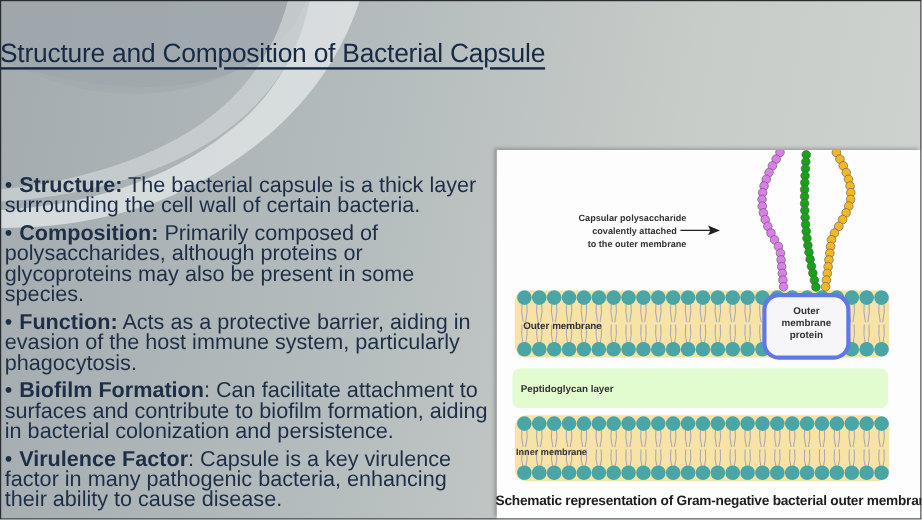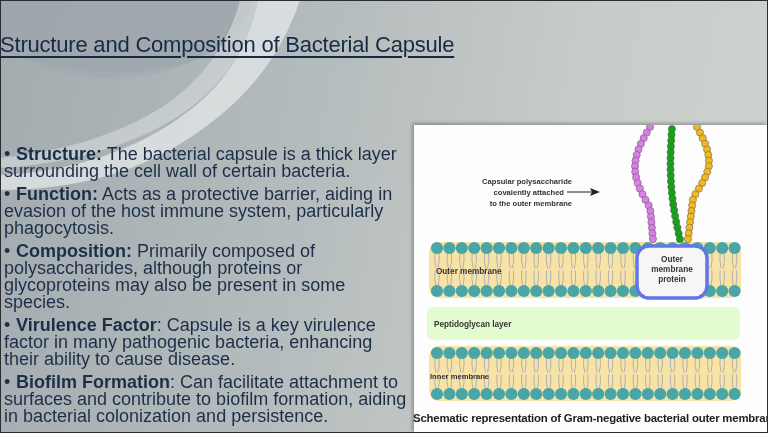--- a/index.html
+++ b/index.html
@@ -29,24 +29,24 @@
   <path d="M0 0 L255 0 C 235 60 160 80 80 70 C 40 64 10 55 0 50 Z" fill="#99a2a7" opacity="0.55"></path>
   <path d="M0 0 L250 0 C 230 50 180 78 110 78 C 60 78 20 60 0 45 Z" fill="#a0a8ad" opacity="0.5"></path>
   <path d="M258 0 L300 0 C 280 60 240 110 170 150 C 120 178 60 190 0 190 L0 175 C 70 172 140 150 190 110 C 230 80 250 40 258 0 Z" fill="#e4e8e9" opacity="0.75"></path>
   <path d="M240 0 L258 0 C 250 45 225 85 180 115 C 130 148 60 165 0 168 L0 158 C 60 152 120 135 165 105 C 205 78 230 40 240 0 Z" fill="#d0d5d7" opacity="0.7"></path>
 </svg>
 
 <div class="title">Structure and Composition of Bacterial Capsule</div>
 
 <div class="bullets">
   <div class="bullet"><span class="dot">•</span><b>Structure:</b><span> The bacterial capsule is a thick layer surrounding the cell wall of certain bacteria.</span></div>
+  <div class="bullet"><span class="dot">•</span><b>Composition:</b><span> Primarily composed of polysaccharides, although proteins or glycoproteins may also be present in some species.</span></div>
   <div class="bullet"><span class="dot">•</span><b>Function:</b><span> Acts as a protective barrier, aiding in evasion of the host immune system, particularly phagocytosis.</span></div>
-  <div class="bullet"><span class="dot">•</span><b>Composition:</b><span> Primarily composed of polysaccharides, although proteins or glycoproteins may also be present in some species.</span></div>
+  <div class="bullet"><span class="dot">•</span><b>Biofilm Formation</b><span>: Can facilitate attachment to surfaces and contribute to biofilm formation, aiding in bacterial colonization and persistence.</span></div>
   <div class="bullet"><span class="dot">•</span><b>Virulence Factor</b><span>: Capsule is a key virulence factor in many pathogenic bacteria, enhancing their ability to cause disease.</span></div>
-  <div class="bullet"><span class="dot">•</span><b>Biofilm Formation</b><span>: Can facilitate attachment to surfaces and contribute to biofilm formation, aiding in bacterial colonization and persistence.</span></div>
 </div>
 
 <div class="figure">
   <svg id="diag" width="354" height="308" viewBox="0 0 354 308">
 
     <rect x="15" y="117" width="312" height="56" rx="10" fill="#f8e3a6"></rect>
     <g id="om-tails" stroke="#a9a9b8" stroke-width="0.9" fill="none">
         <path d="M21 127 Q20 135.25 22 143.5 M25 127 Q26 135.25 24 143.5"></path>
         <path d="M21 145.5 Q20 153.75 22 162 M25 145.5 Q26 153.75 24 162"></path>
         <path d="M33.4 127 Q32.4 135.25 34.4 143.5 M37.4 127 Q38.4 135.25 36.4 143.5"></path>

